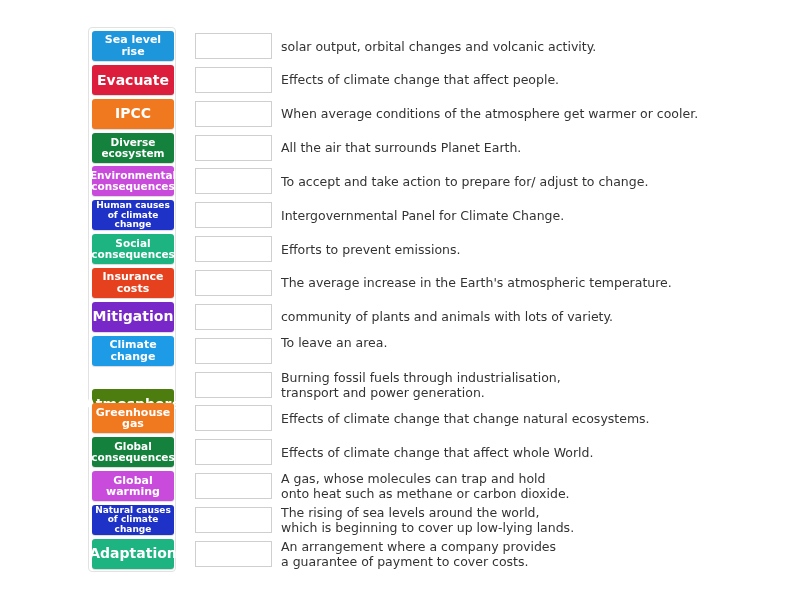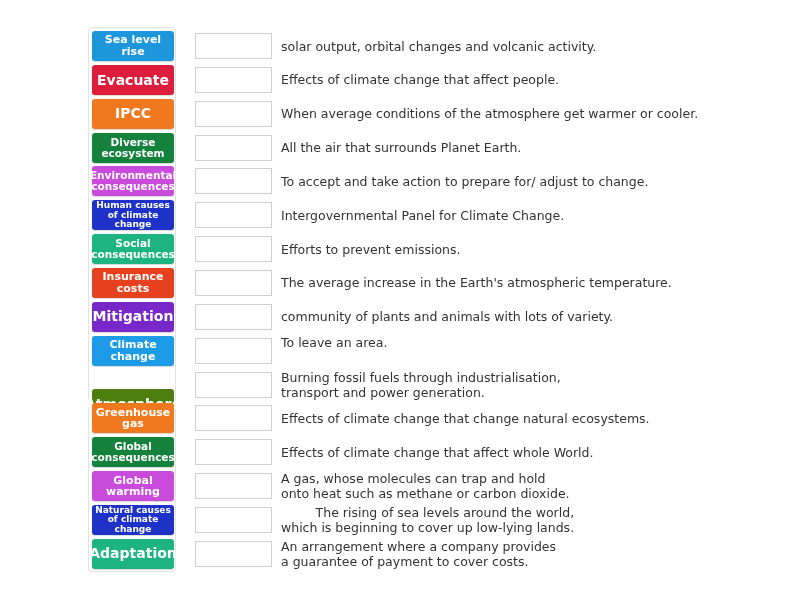--- a/index.html
+++ b/index.html
@@ -112,18 +112,18 @@
     <div class="def" style="top: 369.5px;">Burning fossil fuels through industrialisation,
 transport and power generation.</div>
     <div class="box" style="top: 405.35px;"></div>
     <div class="def" style="top: 403.35px;">Effects of climate change that change natural ecosystems.</div>
     <div class="box" style="top: 439.2px;"></div>
     <div class="def" style="top: 437.2px;">Effects of climate change that affect whole World.</div>
     <div class="box" style="top: 473.05px;"></div>
     <div class="def" style="top: 471.05px;">A gas, whose molecules can trap and hold
 onto heat such as methane or carbon dioxide.</div>
     <div class="box" style="top: 506.9px;"></div>
-    <div class="def" style="top: 504.9px; text-align: right;">The rising of sea levels around the world,
+    <div class="def" style="top: 504.9px;">The rising of sea levels around the world,
 which is beginning to cover up low-lying lands.</div>
     <div class="box" style="top: 540.75px;"></div>
     <div class="def" style="top: 538.75px;">An arrangement where a company provides
 a guarantee of payment to cover costs.</div>
   </div>
 
 </body></html>

